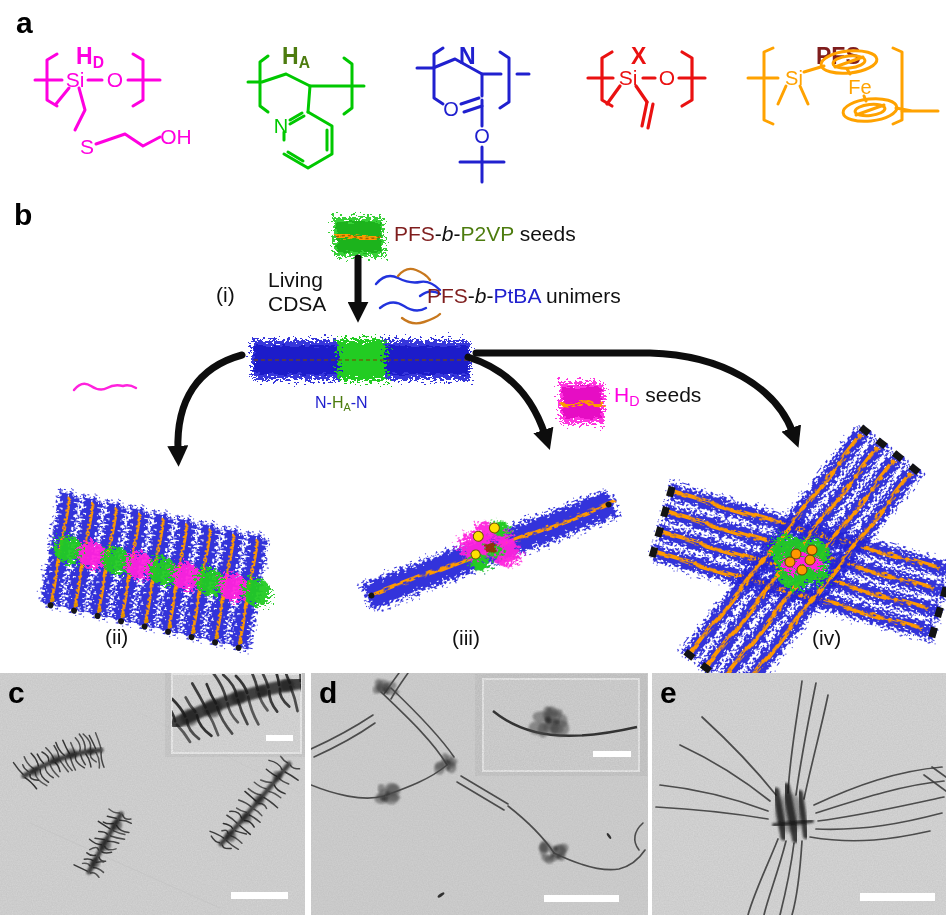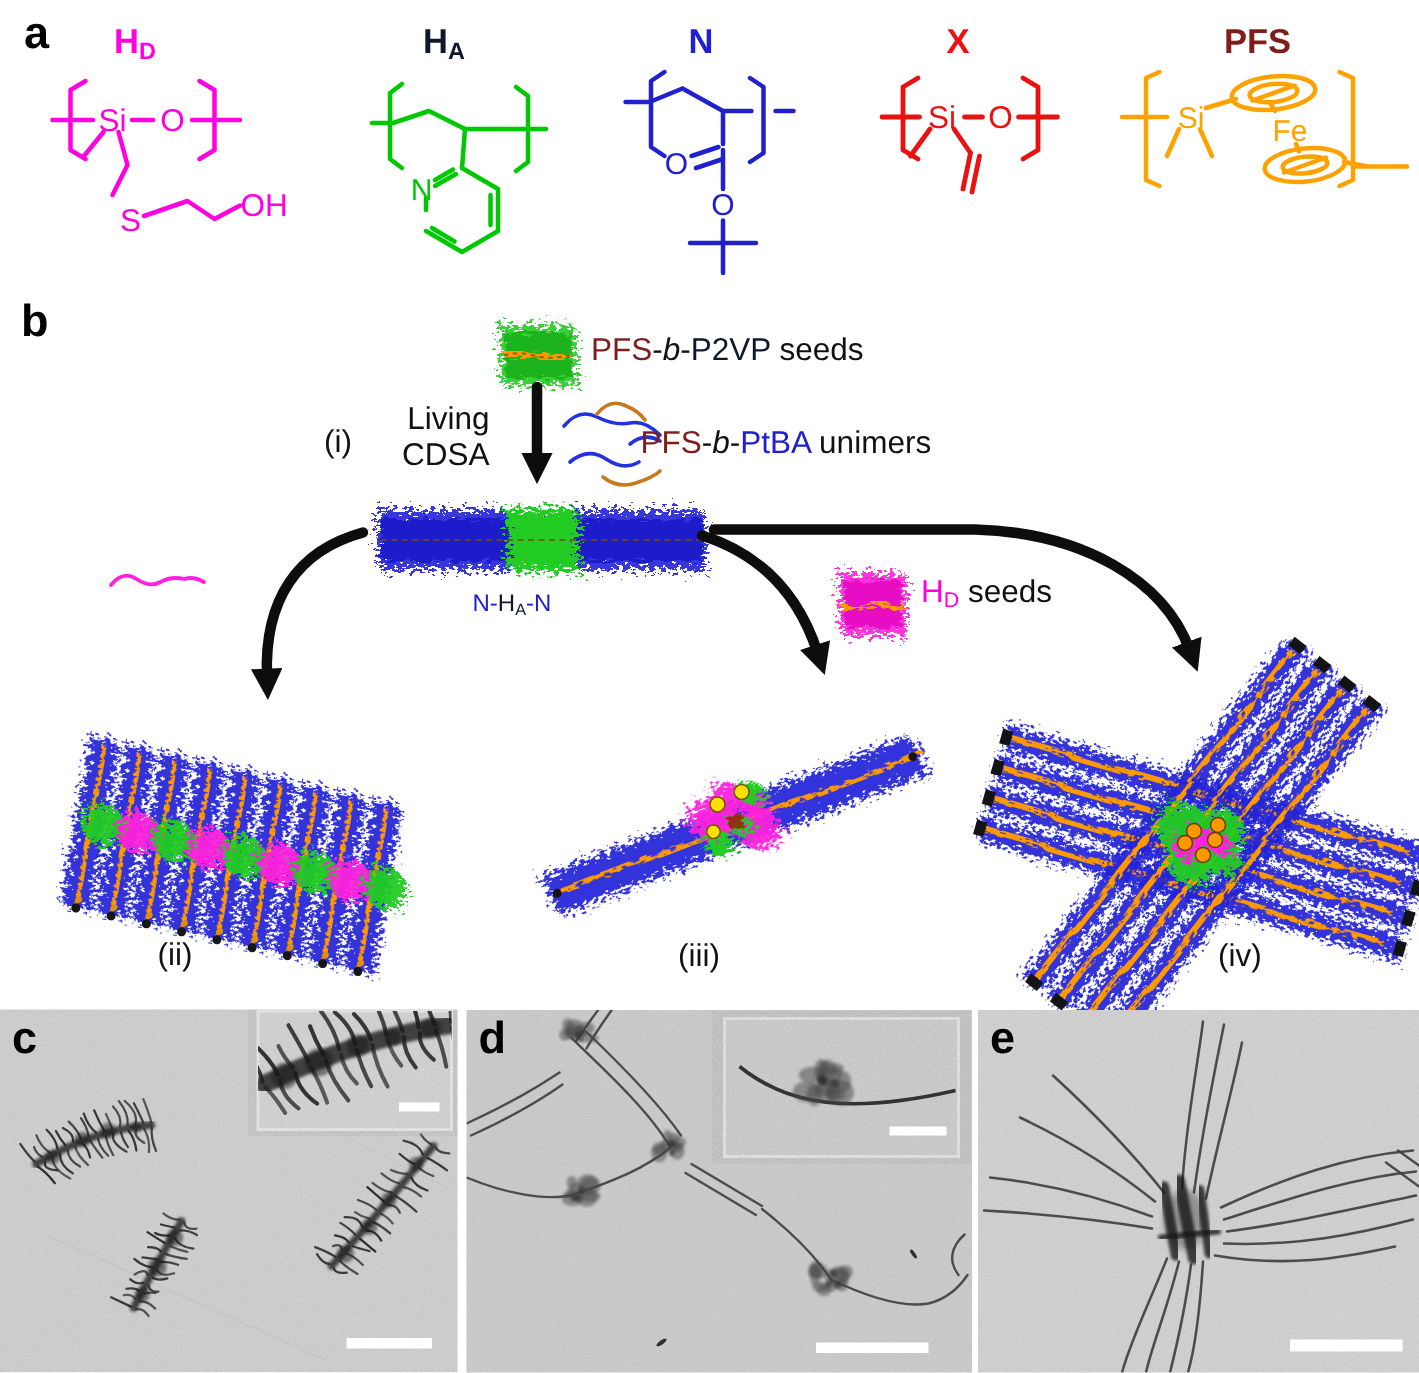--- a/index.html
+++ b/index.html
@@ -1,24 +1,24 @@
 <!DOCTYPE html>
 <html><head>
 <meta charset="utf-8">
 <style>
   html,body{margin:0;padding:0;background:#fff;}
   #fig{position:relative;width:946px;height:915px;background:#fff;overflow:hidden;
        font-family:"Liberation Sans","DejaVu Sans",sans-serif;color:#111;}
   .abs{position:absolute;}
   .panel-letter{font-weight:bold;font-size:30px;color:#000;line-height:1;}
-  .mono-title{font-size:23px;font-weight:bold;line-height:1;}
+  .mono-title{font-size:23px;font-weight:bold;line-height:1;margin-top:29px;}
   .mono-title sub,.cap sub{font-size:0.68em;vertical-align:-0.28em;}
-  .cap{font-size:21px;color:#111;white-space:nowrap;line-height:1.15;text-align:right;}
+  .cap{font-size:21px;color:#111;white-space:nowrap;line-height:1.15;}
   .cap i{font-style:italic;}
-  .magenta{color:#ff00e0;} .green{color:#0f172a;} .blue{color:#2020cf;}
+  .magenta{color:#ff00e0;} .green{color:#4d7c0f;} .blue{color:#2020cf;}
   .red{color:#ea1111;} .orange{color:#7f1d1d;}
   svg.ov{overflow:visible;}
   .tem{position:absolute;top:673px;height:242px;overflow:hidden;}
   .chemtext{font-family:"Liberation Sans","DejaVu Sans",sans-serif;}
 </style>
 </head>
 <body>
 
 <div id="fig">
 

